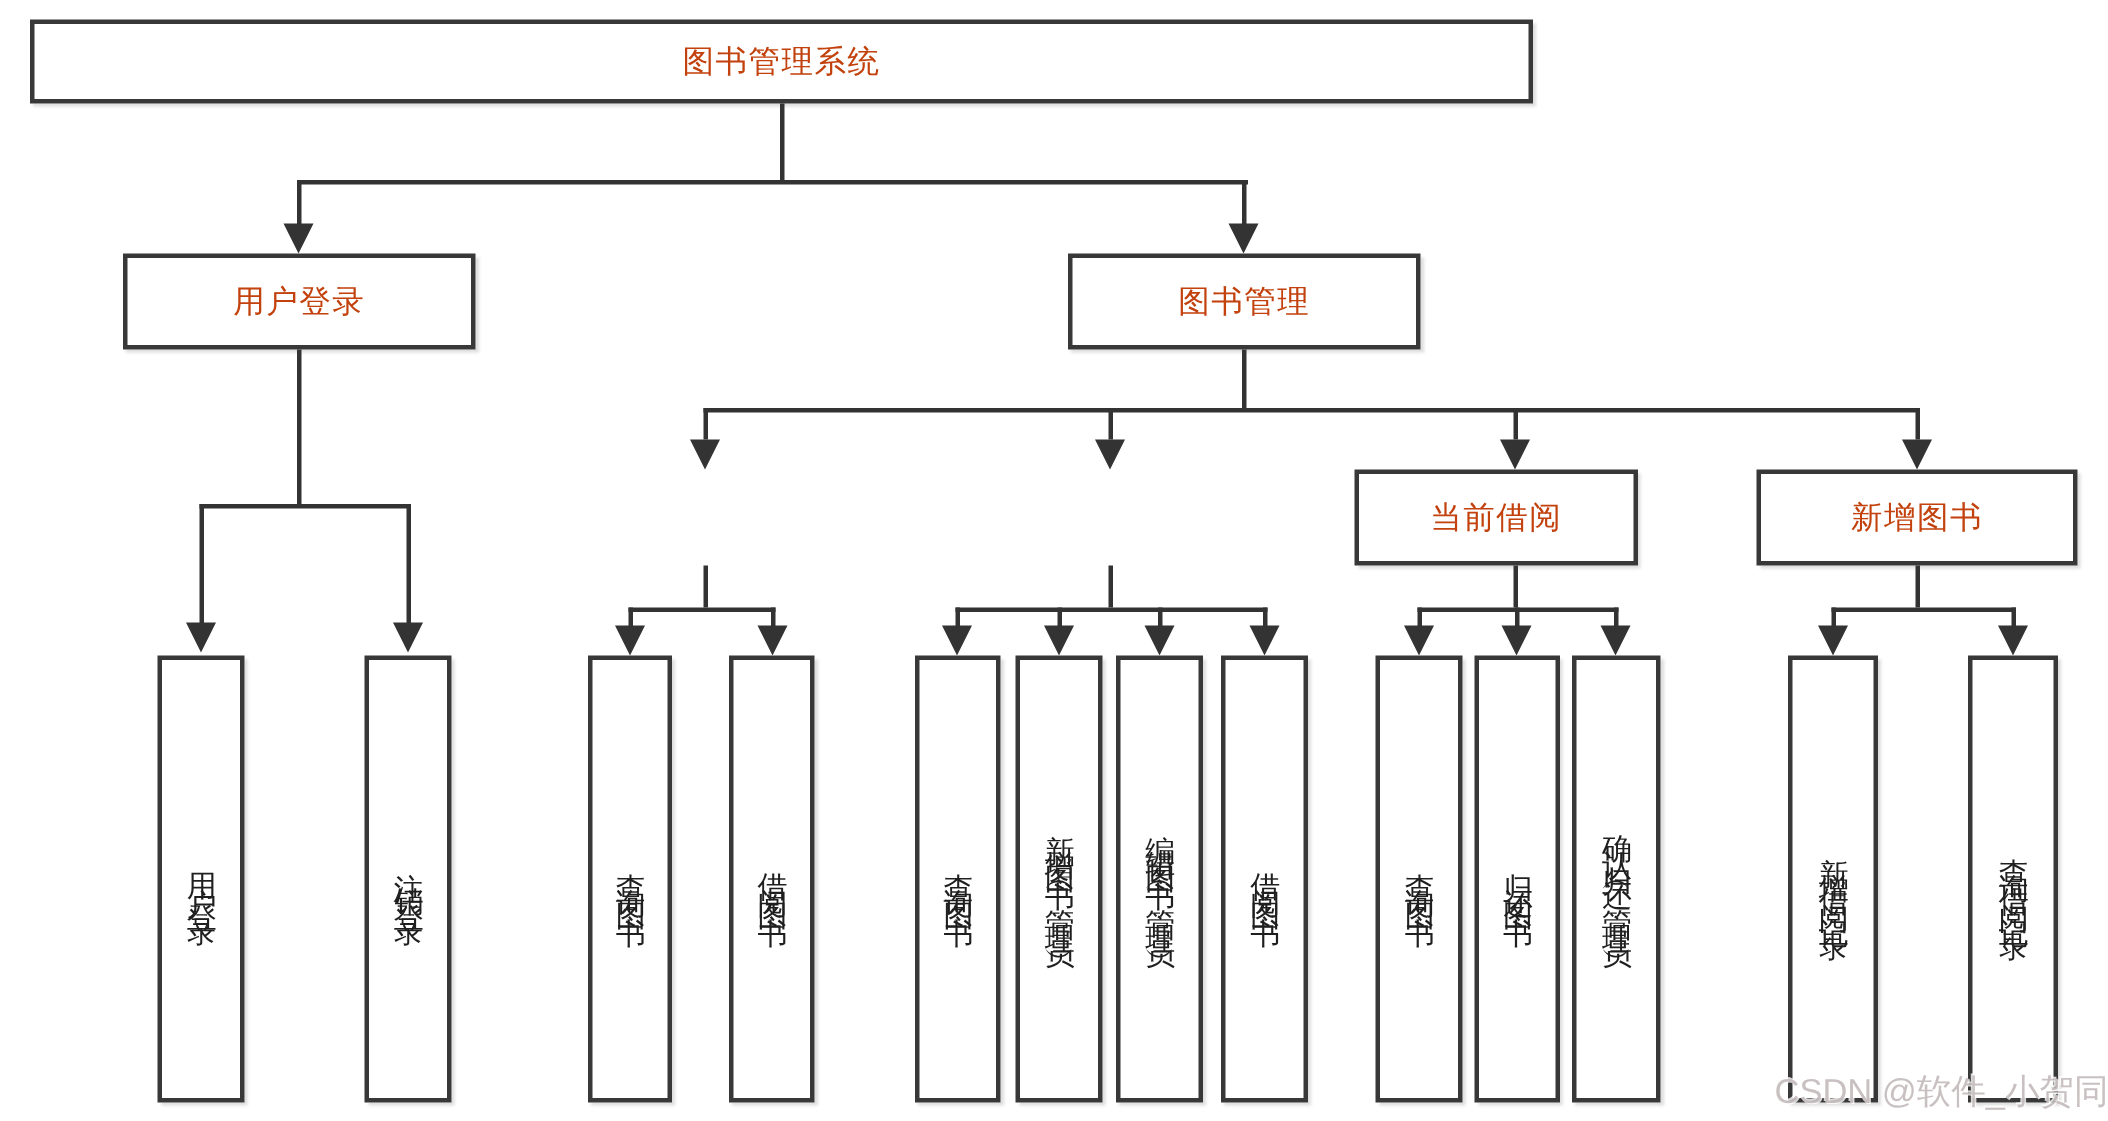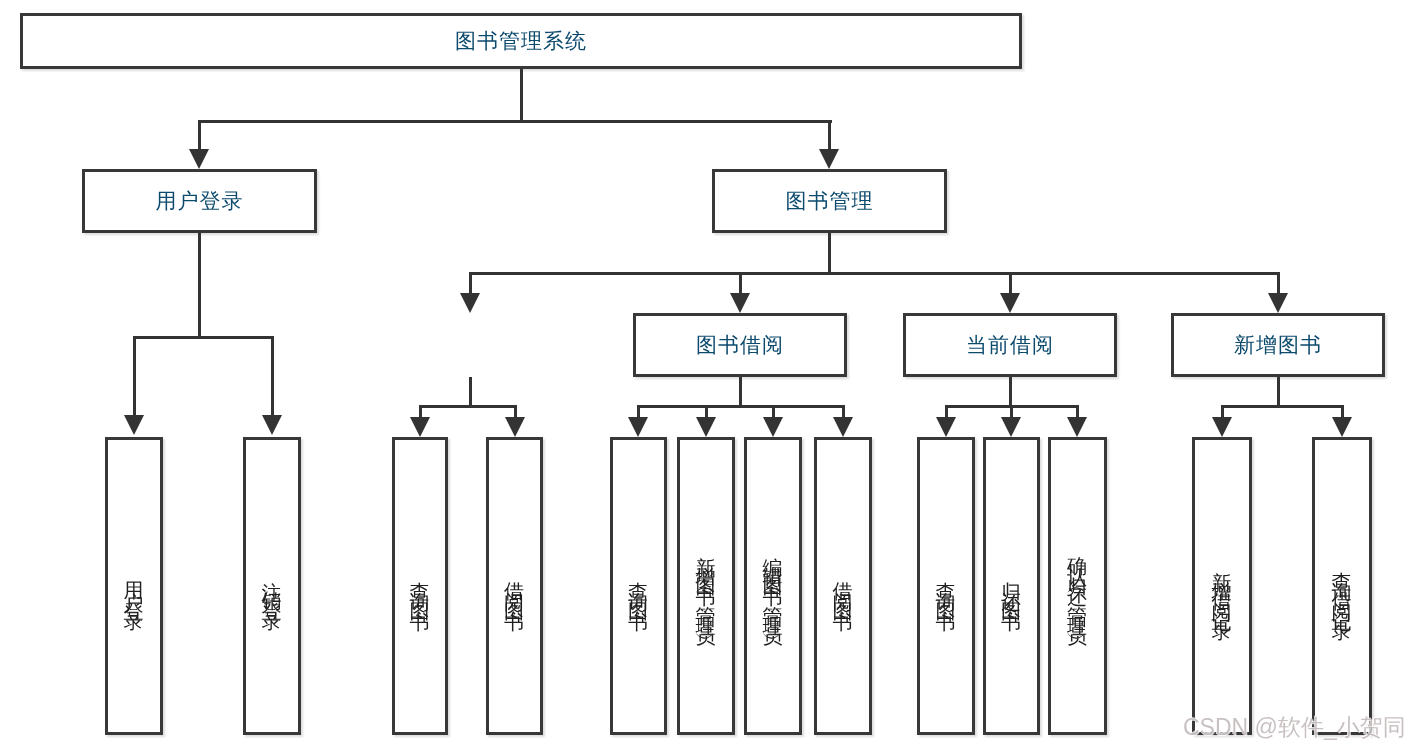--- a/index.html
+++ b/index.html
@@ -15,21 +15,21 @@
   
   .hbox, .vbox {
     position: absolute;
     background: #ffffff;
     border: 3px solid #383838;
     box-sizing: border-box;
     box-shadow: 2px 2px 2px rgba(120,120,120,0.25);
     display: flex; align-items: center; justify-content: center;
   }
   .hbox .lbl {
-    font-size: 21px; color: #0c4a6e; letter-spacing: 1px; white-space: nowrap;
+    font-size: 21px; color: #c2410c; letter-spacing: 1px; white-space: nowrap;
   }
   .vbox { top: 437px; height: 298px; }
   .vbox .vlbl {
     writing-mode: vertical-rl;
     text-orientation: mixed;
     font-size: 20px; color: #1f1f1f;
     letter-spacing: 10px;
     line-height: 1;
     white-space: nowrap;
   }
@@ -86,24 +86,21 @@
   <div class="hl" style="left:469px; top:272px; width:811px;"></div>
   <div class="vl" style="left:469px; top:272px; height:21px;"></div>
   <div class="arr" style="left:460px; top:293px;"></div>
   <div class="vl" style="left:739px; top:272px; height:21px;"></div>
   <div class="arr" style="left:730px; top:293px;"></div>
   <div class="vl" style="left:1009px; top:272px; height:21px;"></div>
   <div class="arr" style="left:1000px; top:293px;"></div>
   <div class="vl" style="left:1277px; top:272px; height:21px;"></div>
   <div class="arr" style="left:1268px; top:293px;"></div>
 
-  <div class="hbox" style="left:633px; top:313px; width:214px; height:64px;">
-    <span class="lbl">图书借阅</span>
-  </div>
-  <div class="hbox" style="left:903px; top:313px; width:214px; height:64px;">
+  <div class="hbox" style="left:903px; top:313px; width:189px; height:64px;">
     <span class="lbl">当前借阅</span>
   </div>
   <div class="hbox" style="left:1171px; top:313px; width:214px; height:64px;">
     <span class="lbl">新增图书</span>
   </div>
 
   <div class="vl" style="left:469px; top:377px; height:28px;"></div>
   <div class="hl" style="left:419px; top:405px; width:98px;"></div>
   <div class="vl" style="left:419px; top:405px; height:14px;"></div>
   <div class="arr" style="left:410px; top:417px;"></div>

